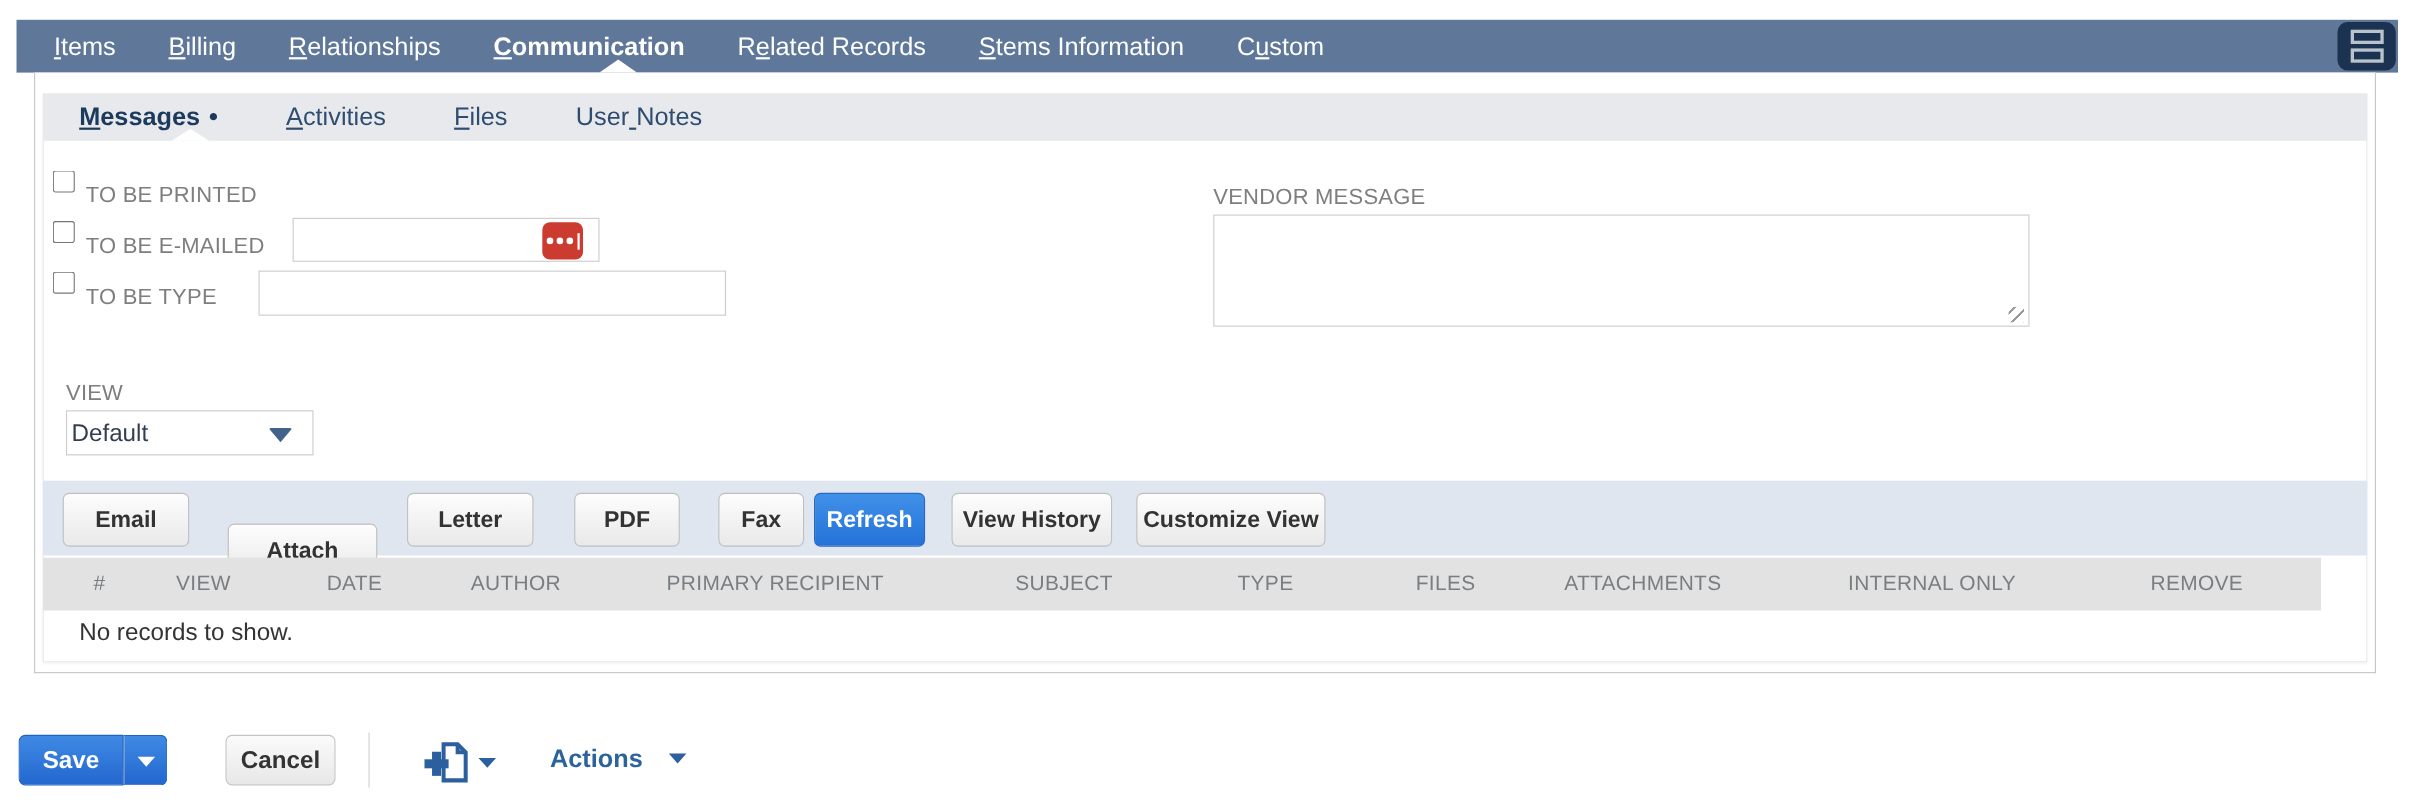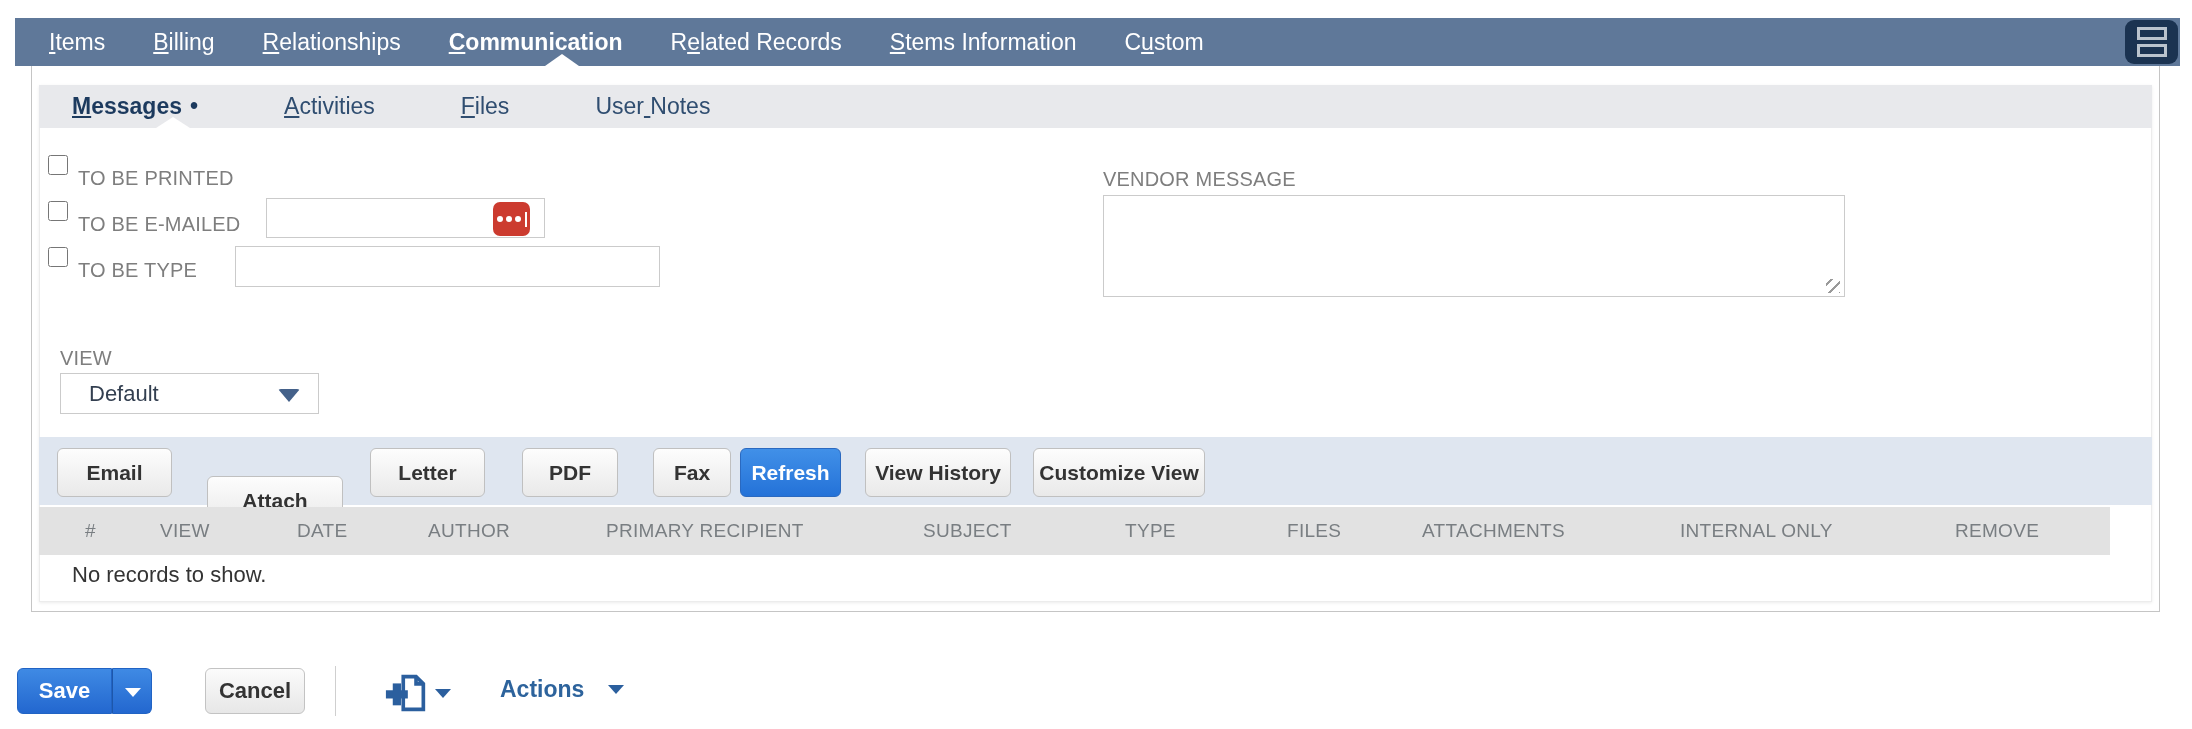--- a/index.html
+++ b/index.html
@@ -22,21 +22,21 @@
   .toggle-btn .bar { width:30px; height:13px; border:3px solid #bac3cd; background:transparent; }
 
   
   .panel { position:absolute; left:31px; top:66px; width:2129px; height:546px;
            background:#fff; border:1px solid #c5c5c5; border-top:none; }
   .innerbox { position:absolute; left:39px; top:85px; width:2113px; height:517px;
               background:#fff; border:1px solid #ececec; box-shadow:0 1px 3px rgba(0,0,0,0.08); }
 
   
   .subtabbar { position:absolute; left:39px; top:85px; width:2113px; height:43px;
-               background:#e8e9ec; display:flex; align-items:center; padding-left:33px; column-gap:86px; }
+               background:#e8e9ec; display:flex; align-items:center; padding-left:33px; column-gap:62px; }
   .subtab { font-size:23px; color:#2f4d70; cursor:pointer; white-space:nowrap; }
   .subtab.active { color:#1c3a5e; font-weight:700; }
   .subtab .marker { margin-left:8px; font-weight:700; color:#1c3a5e; white-space:pre; }
   .subtab-caret-up { position:absolute; left:156px; top:117px; width:0; height:0;
                      border-left:17px solid transparent; border-right:17px solid transparent;
                      border-bottom:11px solid #fff; }
 
   
   .cb { position:absolute; width:20px; height:20px; background:#fff;
         border:1px solid #c2c2c2; border-radius:2px; cursor:pointer; }
@@ -45,23 +45,23 @@
             color:#333; padding:0 10px; outline:none; }
   .expander { position:absolute; left:493px; top:202px; width:37px; height:34px; background:#cc3b2f;
               border-radius:7px; display:flex; align-items:center; justify-content:center; cursor:pointer; }
   .expander .dot { width:6px; height:6px; border-radius:50%; background:#fff; margin-right:3px; }
   .expander .ibar { width:2px; height:15px; background:#fff; margin-left:1px; }
   .tarea { position:absolute; left:1103px; top:195px; width:742px; height:102px;
            border:1px solid #cbcbcb; resize:none; font-size:21px; color:#333;
            font-family:"Liberation Sans","DejaVu Sans",sans-serif; padding:6px 10px; outline:none; }
   .resize-grip { position:absolute; left:1826px; top:279px; width:14px; height:14px;
                  background:repeating-linear-gradient(135deg, transparent 0 3px, #9a9a9a 3px 5px, transparent 5px 8px); }
-  .selectbox { position:absolute; left:60px; top:373px; width:259px; height:41px;
+  .selectbox { position:absolute; left:60px; top:373px; width:225px; height:41px;
                border:1px solid #cbcbcb; background:#fff; display:flex; align-items:center;
-               padding-left:28px; cursor:pointer; }
+               padding-left:4px; cursor:pointer; }
   .selectbox .val { font-size:22px; color:#333f50; }
   .selectbox .dd-caret { position:absolute; right:18px; top:15px; width:0; height:0;
                border-left:11px solid transparent; border-right:11px solid transparent;
                border-top:13px solid #44618a; border-radius:3px; }
 
   
   .toolstrip { position:absolute; left:39px; top:437px; width:2113px; height:68px; background:#dfe6f0; }
   .btn { position:absolute; top:448px; height:49px; border:1px solid #c0c0c0; border-radius:6px;
          background:linear-gradient(#fdfdfd,#e9e9e9); font-size:21px; font-weight:700; color:#333;
          font-family:"Liberation Sans","DejaVu Sans",sans-serif; cursor:pointer; }

